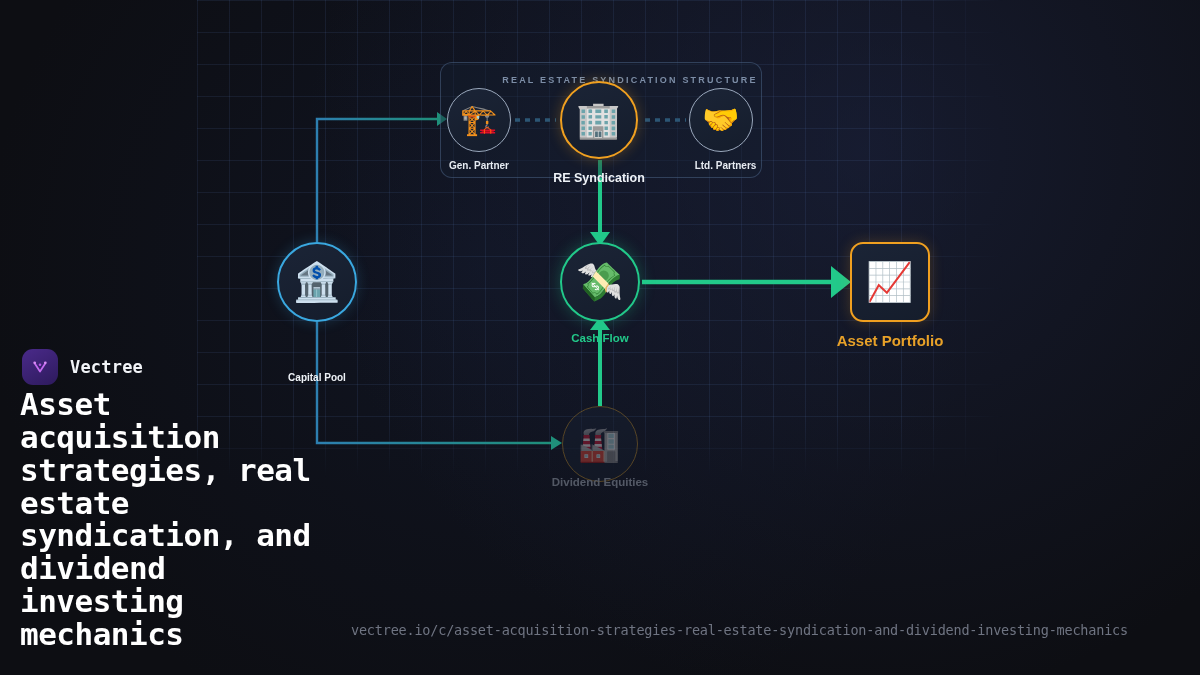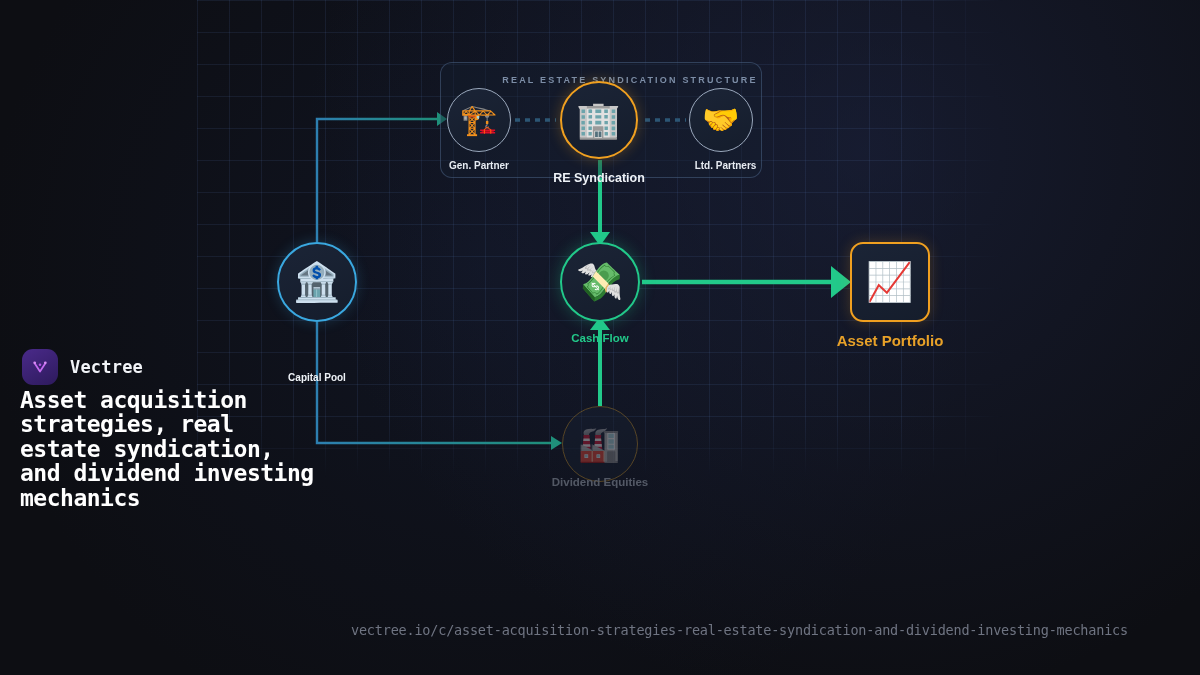--- a/index.html
+++ b/index.html
@@ -150,21 +150,21 @@
   }
   #brand-name {
     font-size:17px; font-weight:700; color:#f2f4f8;
     font-family:"DejaVu Sans Mono", monospace;
     letter-spacing:0.2px;
   }
   #headline {
     position:absolute; left:20px; top:388px; width:300px;
     font-family:"DejaVu Sans Mono", monospace;
     font-weight:700;
-    font-size:23px;
+    font-size:31px;
     line-height:1.06;
     color:#ffffff;
     letter-spacing:-0.5px;
   }
   #url-bar {
     position:absolute; left:351px; top:622px;
     font-family:"DejaVu Sans Mono", monospace;
     font-size:13.5px;
     color:#6f7482;
     letter-spacing:-0.2px;

